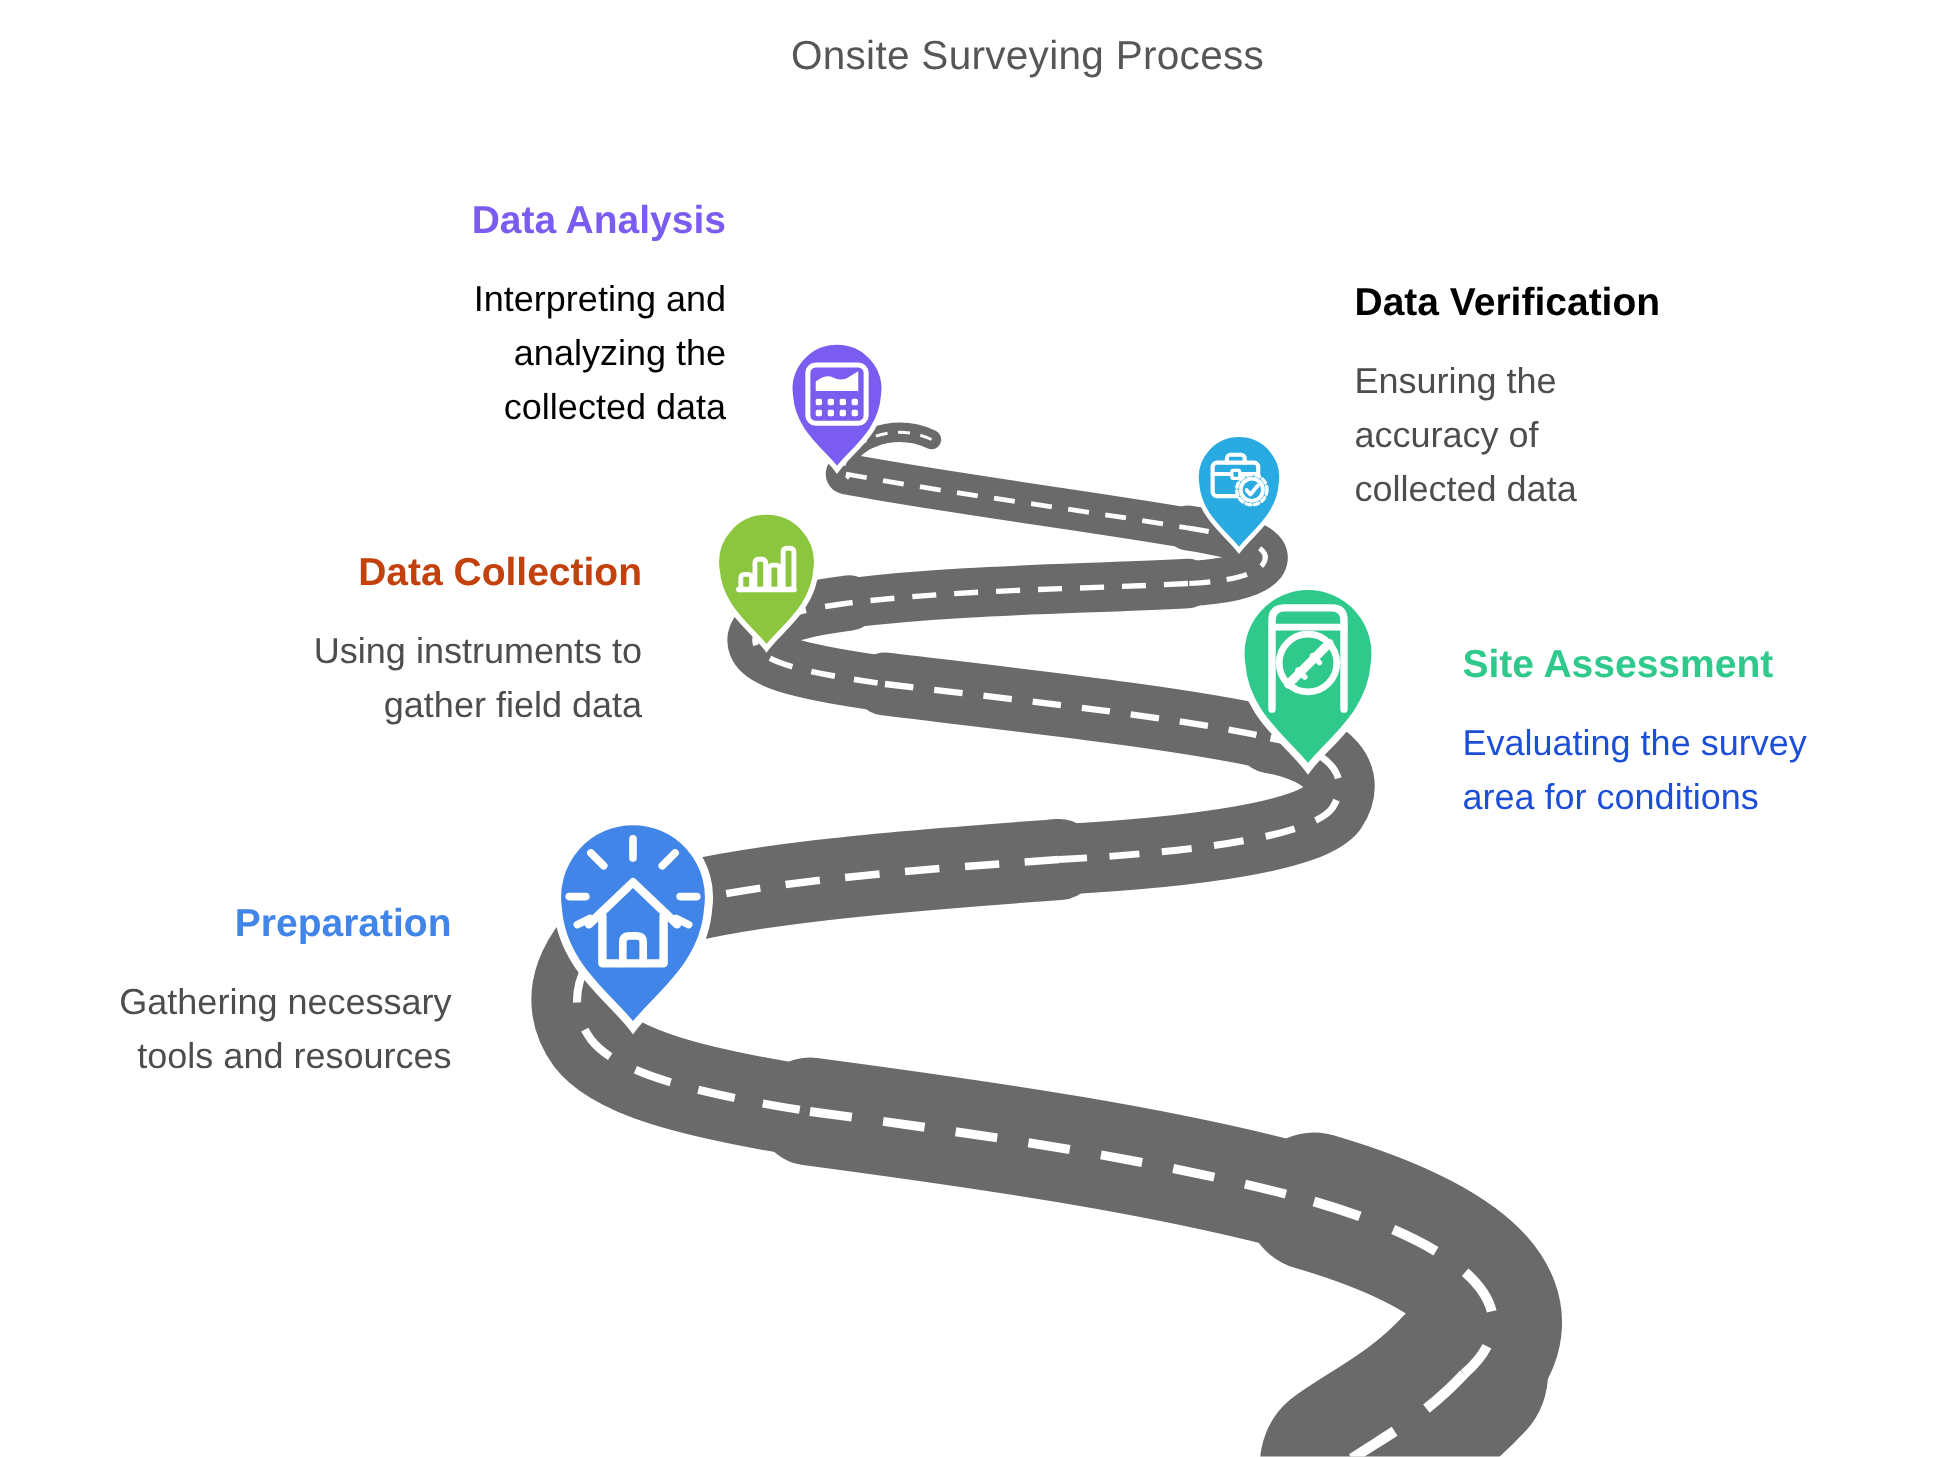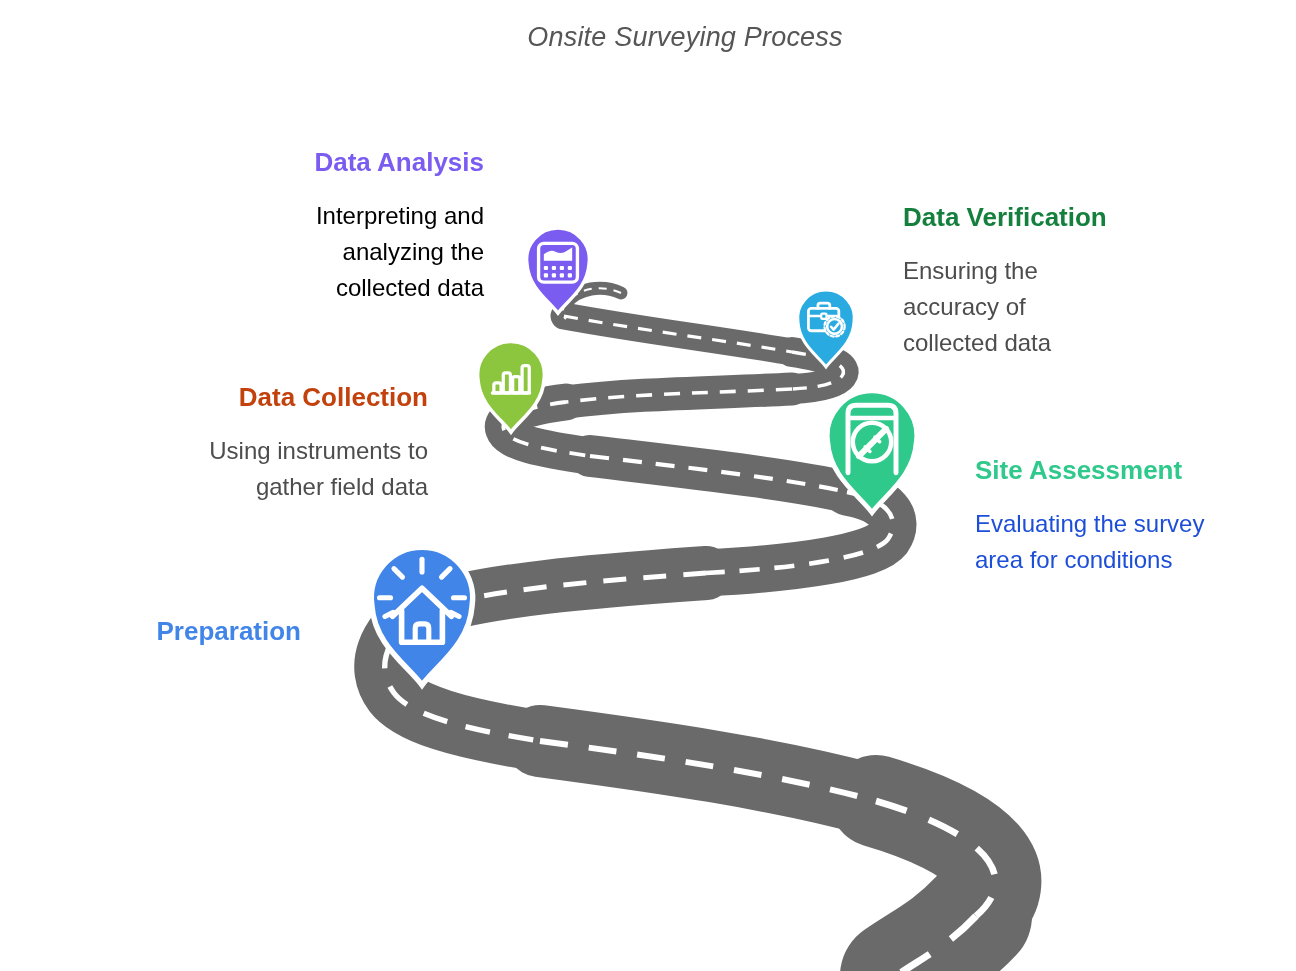--- a/index.html
+++ b/index.html
@@ -3,31 +3,31 @@
 <meta charset="utf-8">
 <style>
   html,body{margin:0;padding:0;}
   body{
     width:1296px;height:971px;position:relative;background:#ffffff;
     font-family:"Liberation Sans", sans-serif;overflow:hidden;
   }
   #canvas{position:absolute;left:0;top:0;}
   .title{
     position:absolute;left:390px;top:22px;width:590px;text-align:center;
-    font-size:27px;letter-spacing:.2px;font-style:italic;
+    font-size:27px;letter-spacing:.2px;
   }
-  .step{position:absolute;margin-top:16px;}
+  .step{position:absolute;}
   .step h2{margin:0;font-size:26px;font-weight:bold;line-height:36px;}
   .step p{margin:18px 0 0 0;font-size:24px;line-height:36px;}
   .step.align-right{text-align:right;}
   .step.align-left{text-align:left;}
   #step-data-analysis{right:812px;top:128px;}
   #step-data-verification{left:903px;top:183px;}
   #step-data-collection{right:868px;top:363px;}
-  #step-site-assessment{left:975px;top:436px;}
+  #step-site-assessment{left:975px;top:424px;}
   #step-preparation{right:995px;top:597px;}
   .road{fill:none;stroke-linecap:round;stroke-linejoin:round;}
   .centerline{fill:none;stroke-linecap:butt;stroke-linejoin:round;}
   .pin-outline{stroke:#ffffff;stroke-width:3.2;}
   .ic{fill:none;stroke:#ffffff;stroke-linecap:round;stroke-linejoin:round;}
 </style>
 </head>
 <body>
 
 <svg id="canvas" width="1296" height="971" viewBox="0 0 1296 971">
@@ -143,21 +143,21 @@
 <div class="step align-right" id="step-data-analysis">
   <h2 style="color: rgb(123, 92, 240);">Data Analysis</h2>
   <p style="color: #000000;">
     <span>Interpreting and</span><br>
     <span>analyzing the</span><br>
     <span>collected data</span>
   </p>
 </div>
 
 <div class="step align-left" id="step-data-verification">
-  <h2 style="color: #15803d;">Data Verification</h2>
+  <h2 style="color: #000000;">Data Verification</h2>
   <p style="color: rgb(77, 77, 77);">
     <span>Ensuring the</span><br>
     <span>accuracy of</span><br>
     <span>collected data</span>
   </p>
 </div>
 
 <div class="step align-right" id="step-data-collection">
   <h2 style="color: #c2410c;">Data Collection</h2>
   <p style="color: rgb(77, 77, 77);">
@@ -169,13 +169,17 @@
 <div class="step align-left" id="step-site-assessment">
   <h2 style="color: rgb(47, 201, 140);">Site Assessment</h2>
   <p style="color: #1d4ed8;">
     <span>Evaluating the survey</span><br>
     <span>area for conditions</span>
   </p>
 </div>
 
 <div class="step align-right" id="step-preparation">
   <h2 style="color: rgb(66, 133, 232);">Preparation</h2>
+  <p style="color: rgb(77, 77, 77);">
+    <span>Gathering necessary</span><br>
+    <span>tools and resources</span>
+  </p>
 </div>
 
 </body></html>

